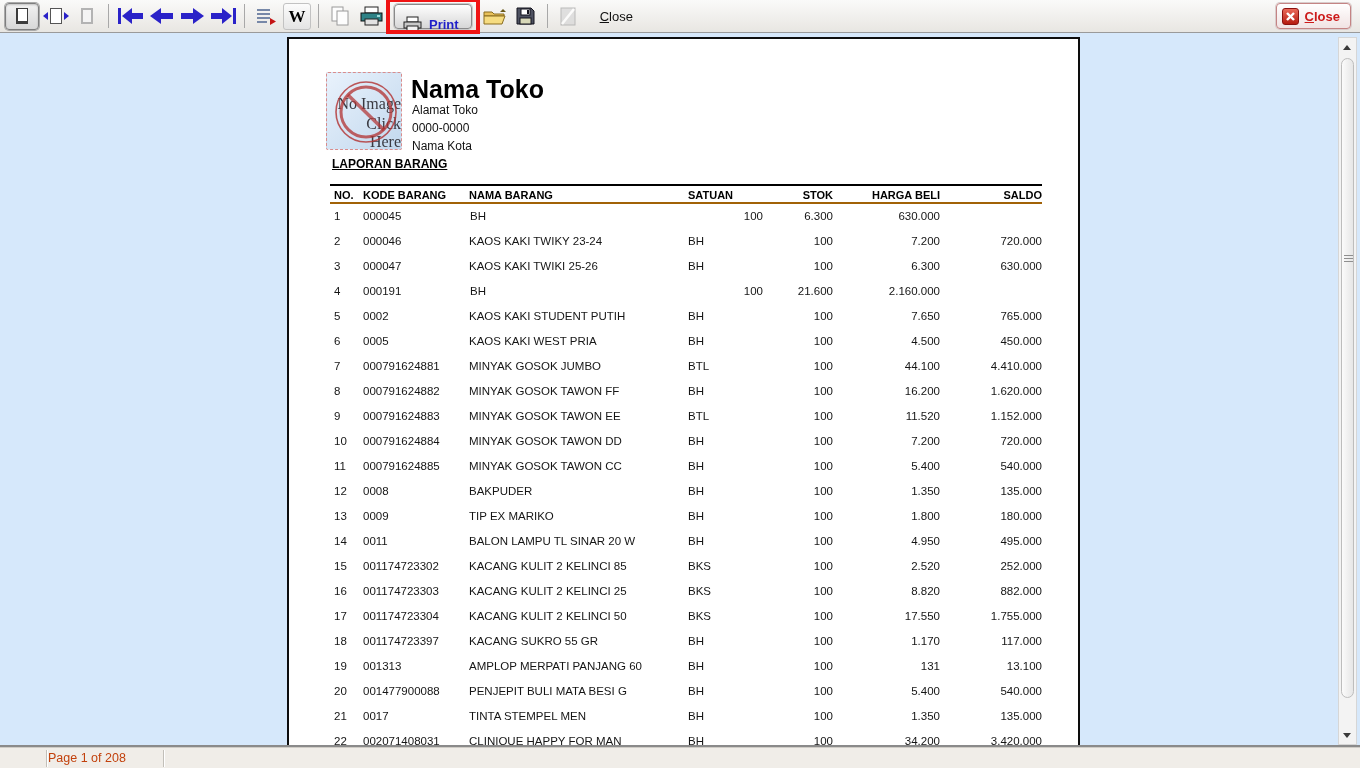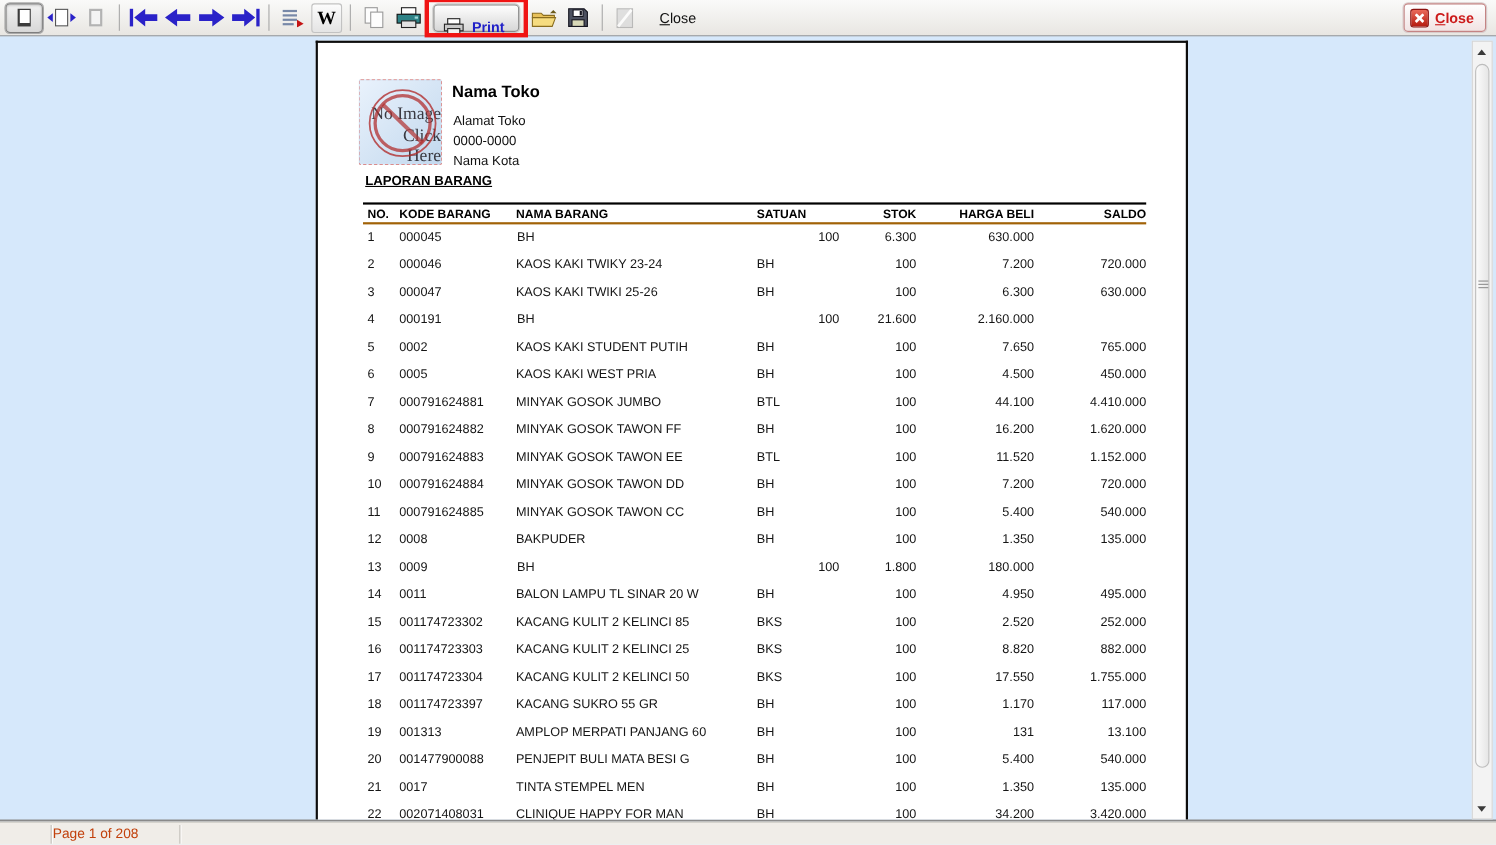--- a/index.html
+++ b/index.html
@@ -89,21 +89,21 @@
   #logo {
     position:absolute; left:37px; top:33px; width:76px; height:78px;
     background:linear-gradient(135deg,#e9f2fc 0%,#c2d8ee 100%);
     border:1px dashed #d98c8c; border-radius:2px;
   }
   #logo .logo-svg { position:absolute; left:0; top:0; }
   .logo-text {
     position:absolute; width:100%; text-align:right;
     font-family:"Liberation Serif", serif; font-size:16px; color:#3a3a42;
   }
-  #store-name { position:absolute; left:122px; top:36px; font-size:15px; font-weight:bold; color:#000; }
+  #store-name { position:absolute; left:122px; top:36px; font-size:25px; font-weight:bold; color:#000; }
   .store-line { position:absolute; left:123px; font-size:12px; color:#111; }
   #report-title { position:absolute; left:43px; top:118px; font-size:12px; font-weight:bold; color:#000;text-decoration:underline; }
 
   
   #rtable { position:absolute; left:41px; top:145px; width:712px; }
   .trow, #thead {
     display:grid;
     grid-template-columns:33px 106px 218px 76px 70px 107px 102px;
   }
   #thead {
@@ -426,20 +426,21 @@
     <span class="cell c2">BAKPUDER</span>
     <span class="cell c3">BH</span>
     <span class="cell c4">100</span>
     <span class="cell c5">1.350</span>
     <span class="cell c6">135.000</span>
   </div>
 
   <div class="trow">
     <span class="cell c0">13</span>
     <span class="cell c1">0009</span>
+    <span class="cell c2">TIP EX MARIKO</span>
     <span class="cell c3">BH</span>
     <span class="cell c4">100</span>
     <span class="cell c5">1.800</span>
     <span class="cell c6">180.000</span>
   </div>
 
   <div class="trow">
     <span class="cell c0">14</span>
     <span class="cell c1">0011</span>
     <span class="cell c2">BALON LAMPU TL SINAR 20 W</span>

